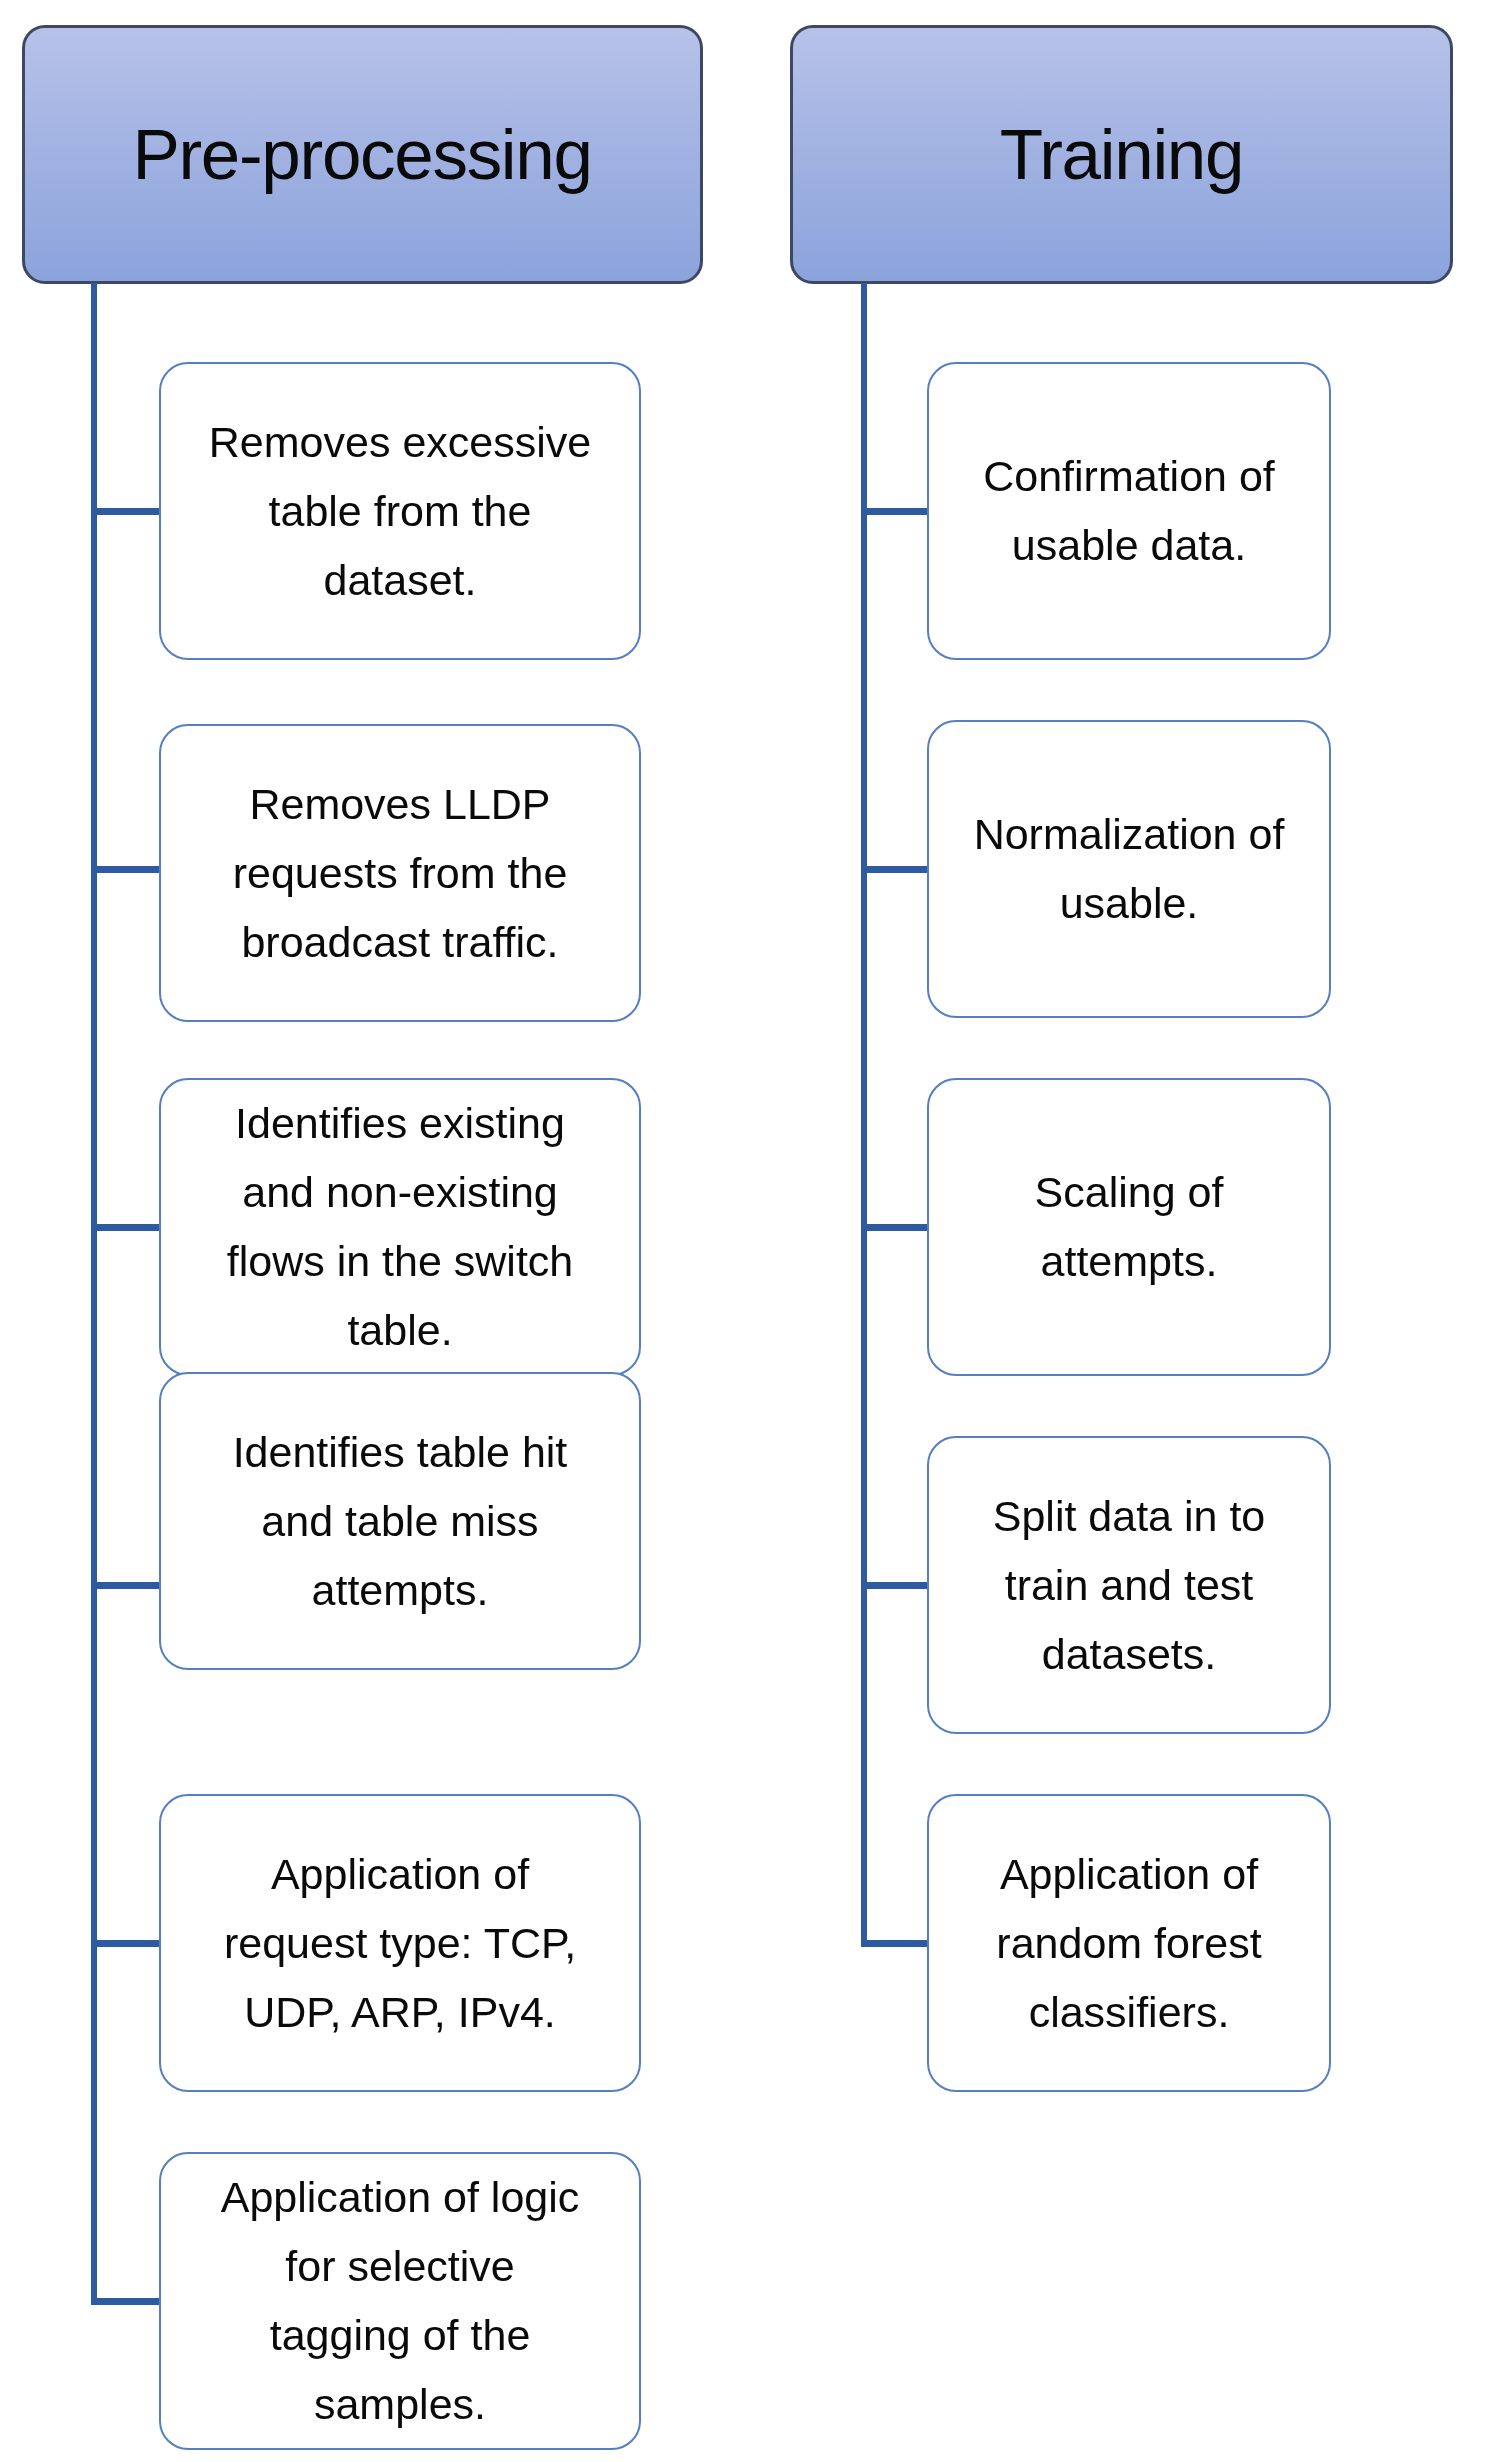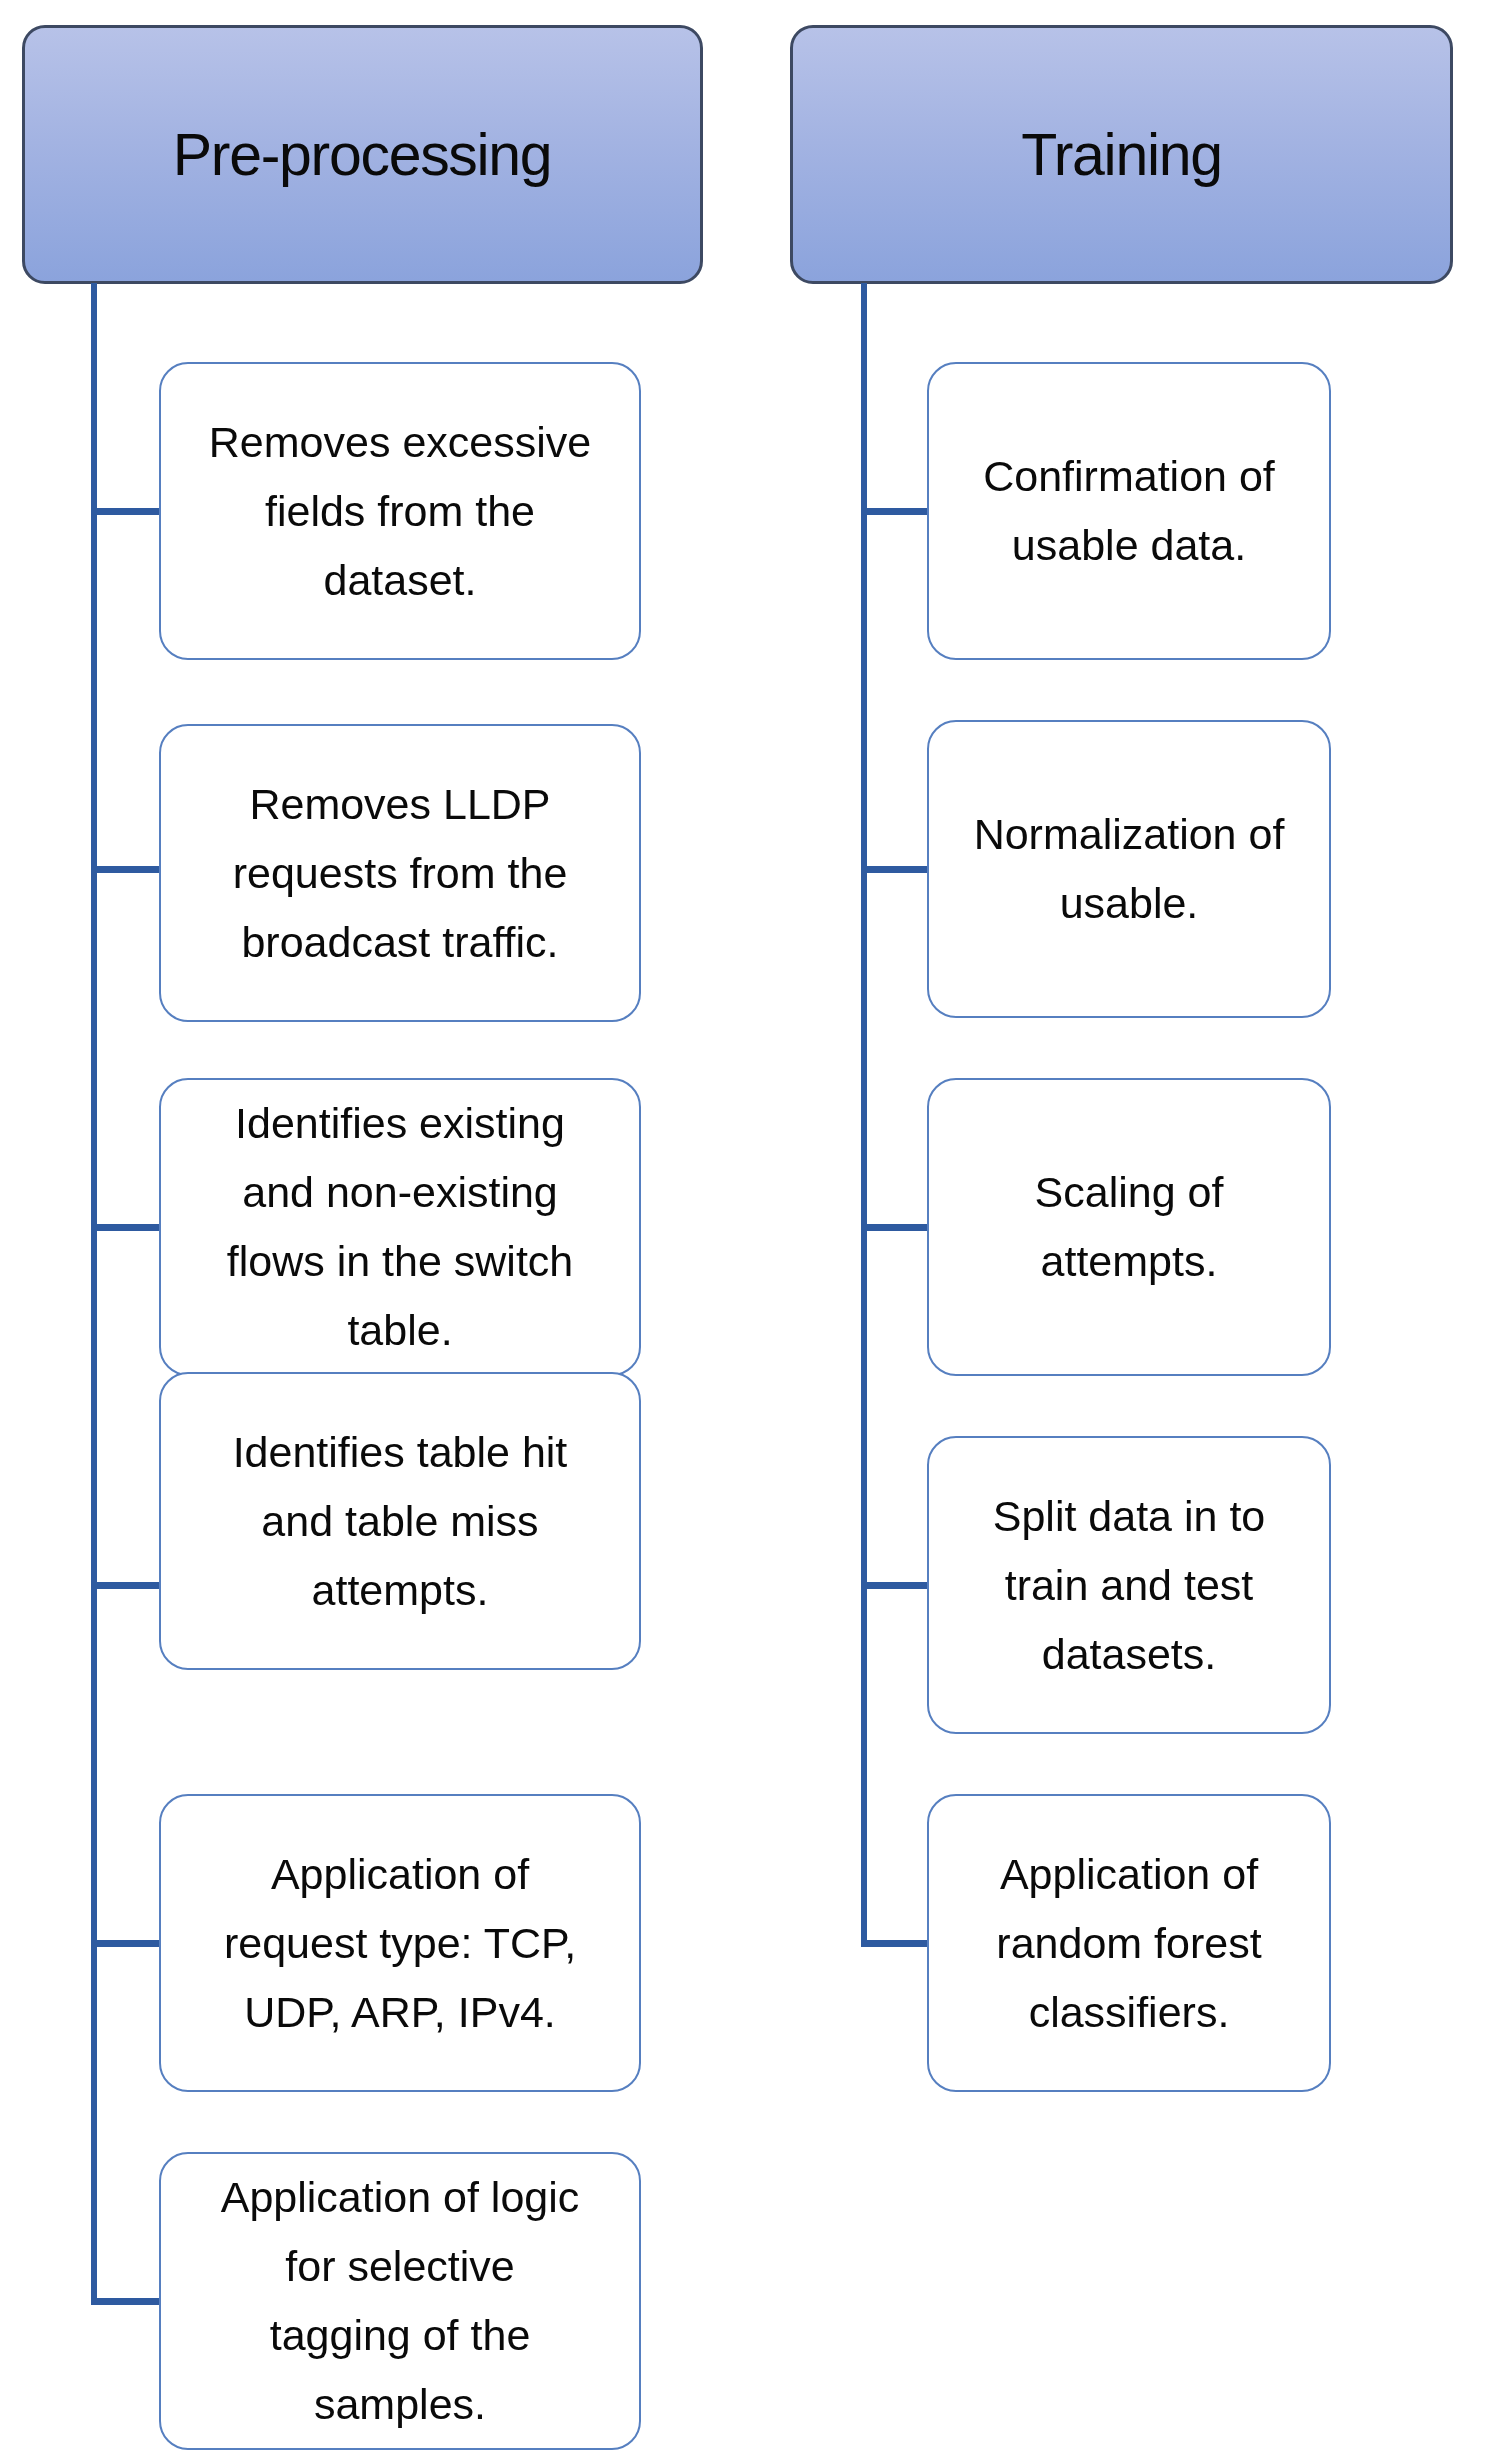--- a/index.html
+++ b/index.html
@@ -39,21 +39,21 @@
     height: 259px;
     border: 3.2px solid #3d4962;
     border-radius: 23px;
     background: linear-gradient(180deg, #b7c2e8 0%, #a3b3e2 45%, #8ba3dc 100%);
     display: flex;
     align-items: center;
     justify-content: center;
     box-sizing: border-box;
   }
   .header-box .header-label {
-    font-size: 59px;
+    font-size: 71px;
     color: #0a0a0a;
     letter-spacing: -1.3px;
     white-space: nowrap;
   }
   .header-left  { left: 21.6px;   width: 681px; }
   .header-right { left: 790px; width: 663px; }
   
   .node {
     position: absolute;
     height: 298px;
@@ -90,21 +90,21 @@
 
     <div class="stub stub-left" style="top:508px"></div>
     <div class="stub stub-left" style="top:866px"></div>
     <div class="stub stub-left" style="top:1224px"></div>
     <div class="stub stub-left" style="top:1582px"></div>
     <div class="stub stub-left" style="top:1940px"></div>
     <div class="stub stub-left" style="top:2298px"></div>
 
     <div class="node node-left" style="top:362px">
       <span class="node-text">Removes excessive
-fields from the
+table from the
 dataset.</span>
     </div>
     <div class="node node-left" style="top:724px">
       <span class="node-text">Removes LLDP
 requests from the
 broadcast traffic.</span>
     </div>
     <div class="node node-left" style="top:1078px">
       <span class="node-text">Identifies existing
 and non-existing

